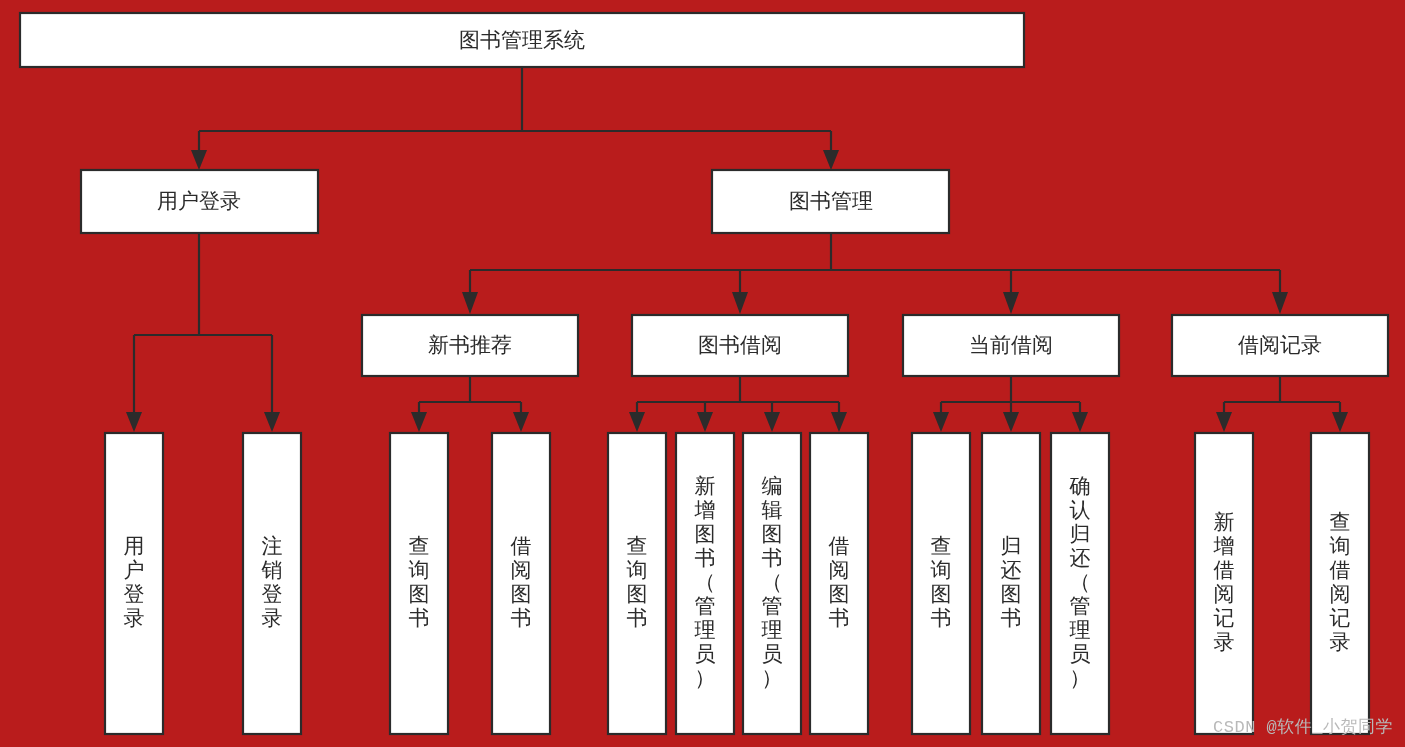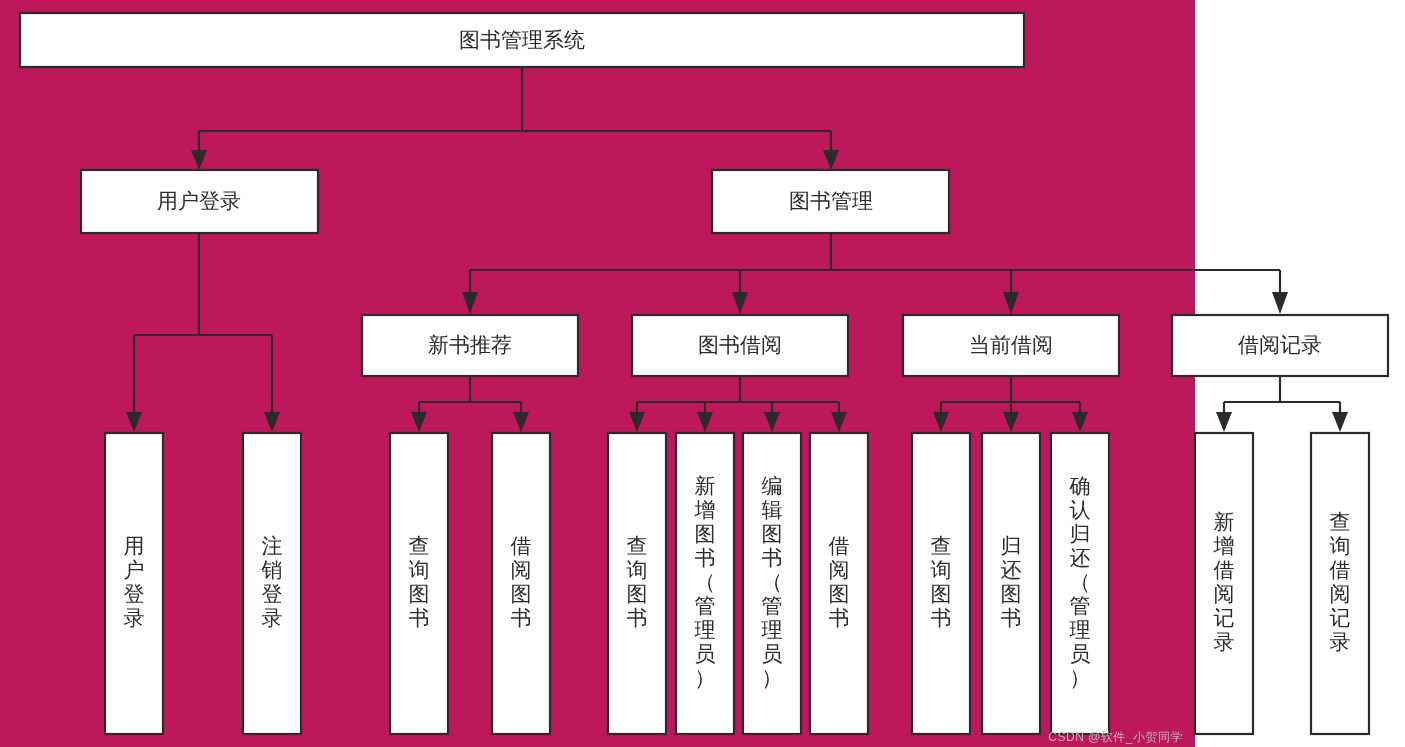--- a/index.html
+++ b/index.html
@@ -8,23 +8,23 @@
     background: #ffffff;
   }
   body {
     width: 1405px;
     height: 747px;
     font-family: "Liberation Sans", "DejaVu Sans", sans-serif;
     overflow: hidden;
   }
   #diagram-root {
     position: relative;
-    width: 1195px;
+    width: 1405px;
     height: 747px;
-    background: #be185d;
+    background: #b91c1c;
   }
   svg#tree-svg {
     position: absolute;
     left: 0;
     top: 0;
     width: 1405px;
     height: 747px;
     display: block;
   }
   .node-box {
@@ -51,23 +51,23 @@
   }
   .node-label-vertical {
     fill: #2b2b2b;
     font-family: "Liberation Sans", "DejaVu Sans", sans-serif;
     font-size: 21px;
     text-anchor: middle;
   }
   .watermark {
     position: absolute;
     right: 12px;
-    bottom: 1px;
-    font-family: Liberation Sans, sans-serif;
-    font-size: 12px;
+    bottom: 9px;
+    font-family: Liberation Mono, monospace;
+    font-size: 17px;
     color: #b9b9b9;
     letter-spacing: 0.5px;
     white-space: nowrap;
     user-select: none;
   }
 </style>
 </head>
 <body>
 
 <div id="diagram-root">

